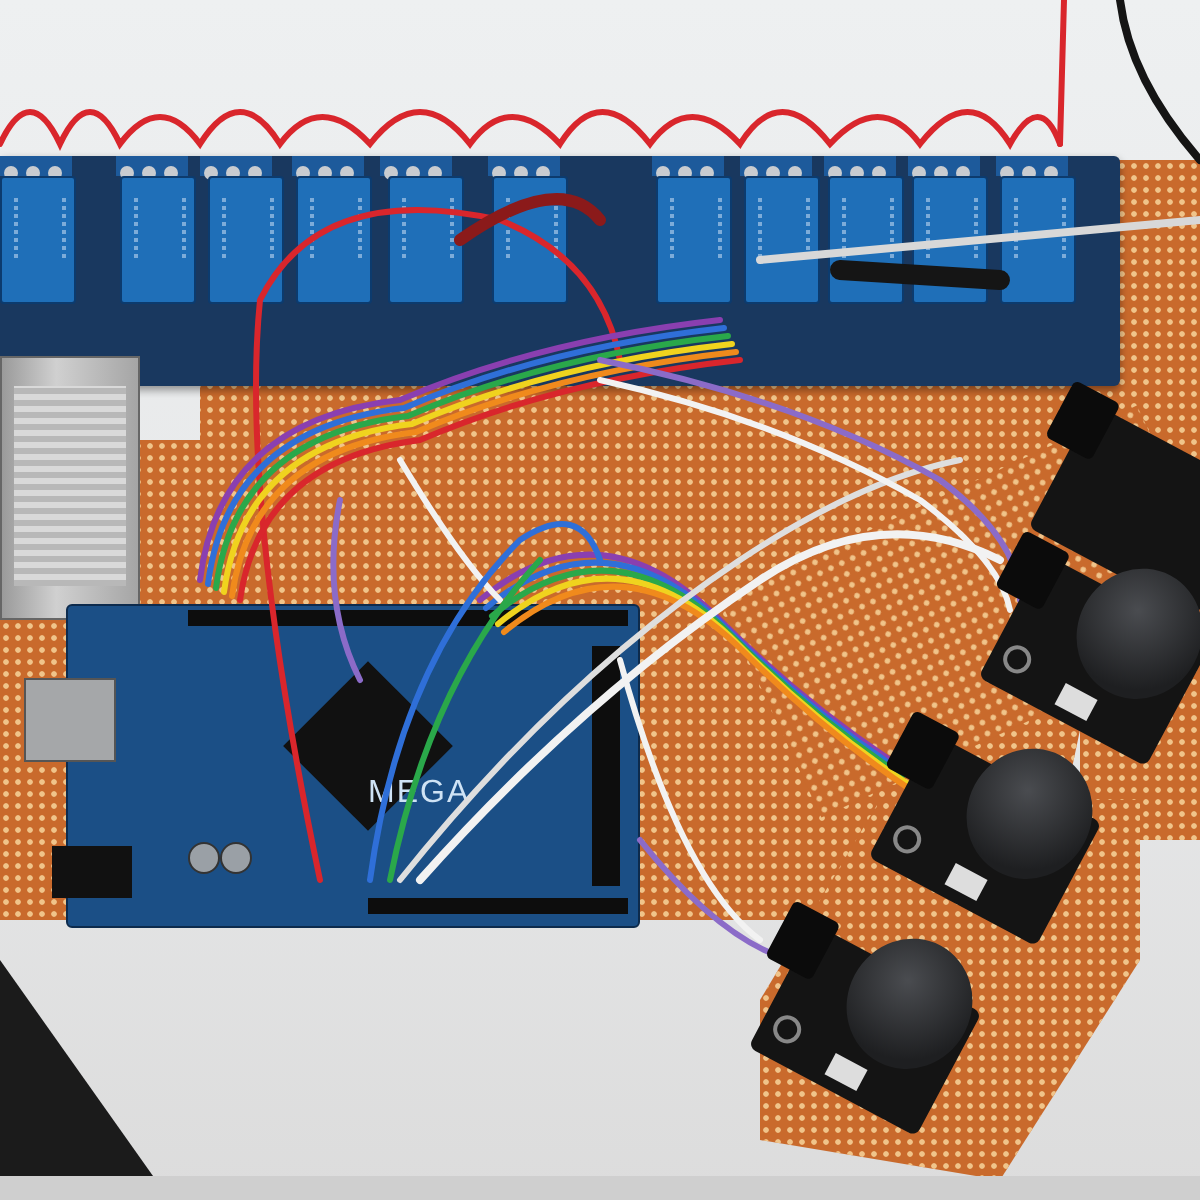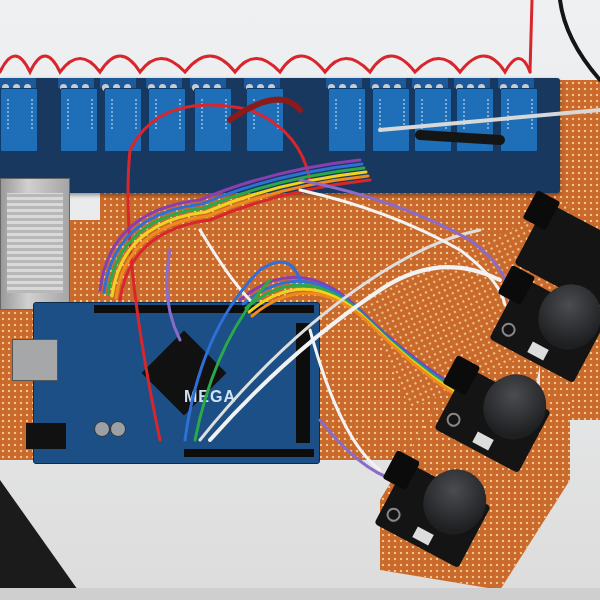--- a/index.html
+++ b/index.html
@@ -18,21 +18,21 @@
   .relay::after{content:"";position:absolute;left:6px;top:10px;width:22px;height:30px;border-left:2px dotted #bcd6ef;border-right:2px dotted #bcd6ef;opacity:.6;}
   .terminal{position:absolute;top:0;width:36px;height:10px;background:#1d5a9b;}
   .terminal span{display:inline-block;width:7px;height:7px;margin:1px 2px;border-radius:50%;background:#c9ccd0;}
   .shield{position:absolute;left:0;top:178px;width:68px;height:130px;background:linear-gradient(90deg,#9a9a9a,#d0d0d0 40%,#a5a5a5);border:1px solid #666;}
   .shield::before{content:"";position:absolute;left:6px;top:14px;width:56px;height:100px;background:repeating-linear-gradient(0deg,#b8b8b8 0 3px,#d9d9d9 3px 6px);}
   .arduino{position:absolute;left:33px;top:302px;width:285px;height:160px;background:#1b4f86;border:1px solid #0d2b4d;border-radius:3px;}
   .arduino .usb{position:absolute;left:-22px;top:36px;width:44px;height:40px;background:#a5a7a9;border:1px solid #555;}
   .arduino .jack{position:absolute;left:-8px;top:120px;width:40px;height:26px;background:#111;}
   .arduino .chip{position:absolute;left:120px;top:40px;width:60px;height:60px;background:#111;transform:rotate(45deg);}
   .arduino .header{position:absolute;background:#0d0d0d;}
-  .arduino .logo{position:absolute;left:150px;top:85px;color:#cfe3f5;font-size:16px;font-weight:bold;letter-spacing:1px;}
+  .arduino .logo{position:absolute;left:150px;top:85px;color:#cfe3f5;font-size:16px;font-weight:normal;letter-spacing:1px;}
   .cap{position:absolute;width:14px;height:14px;border-radius:50%;background:#9aa0a6;border:1px solid #333;}
   .joystick{position:absolute;width:95px;height:70px;background:#141414;border-radius:4px;}
   .joystick .knob{position:absolute;left:30px;top:-20px;width:62px;height:66px;border-radius:50%;background:radial-gradient(circle at 40% 35%,#4a4c50,#1e1f21 70%);}
   .joystick .conn{position:absolute;left:-14px;top:-6px;width:26px;height:32px;background:#0b0b0b;border-radius:3px;}
   .joystick .hole{position:absolute;width:10px;height:10px;border-radius:50%;border:2px solid #888;}
   .joystick .pcb-text{position:absolute;left:40px;top:52px;width:18px;height:12px;background:#ddd;}
   svg.wires{position:absolute;left:0;top:0;}
   .bottom-strip{position:absolute;left:0;top:588px;width:600px;height:12px;background:#cfcfcf;}
 </style>
 </head>

